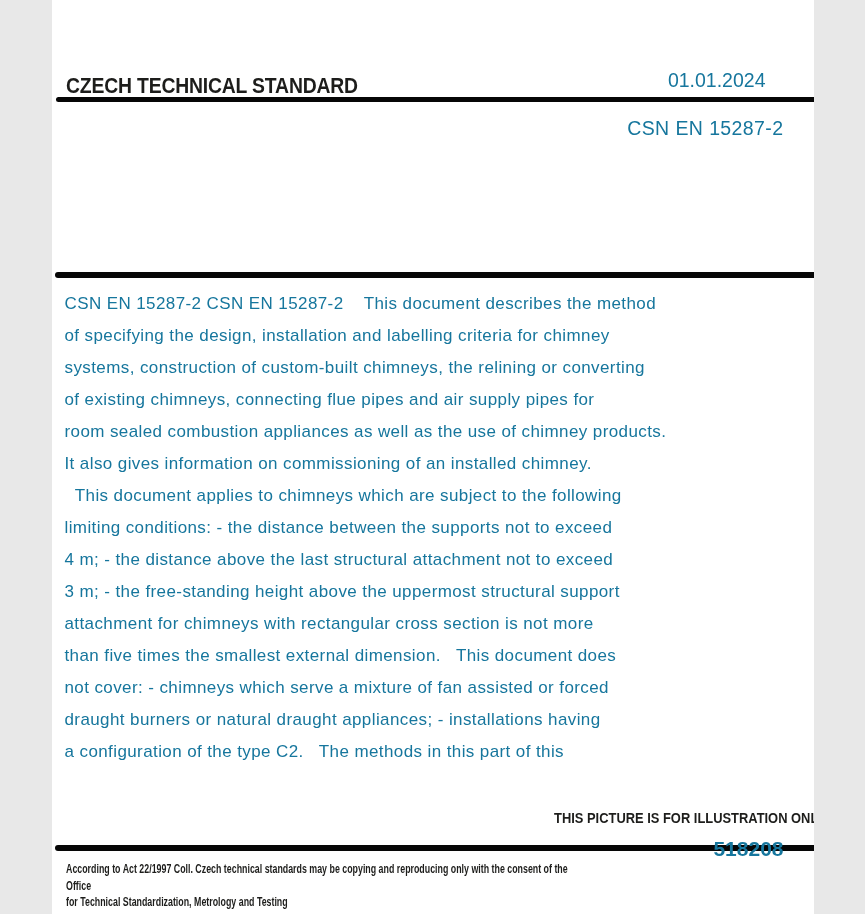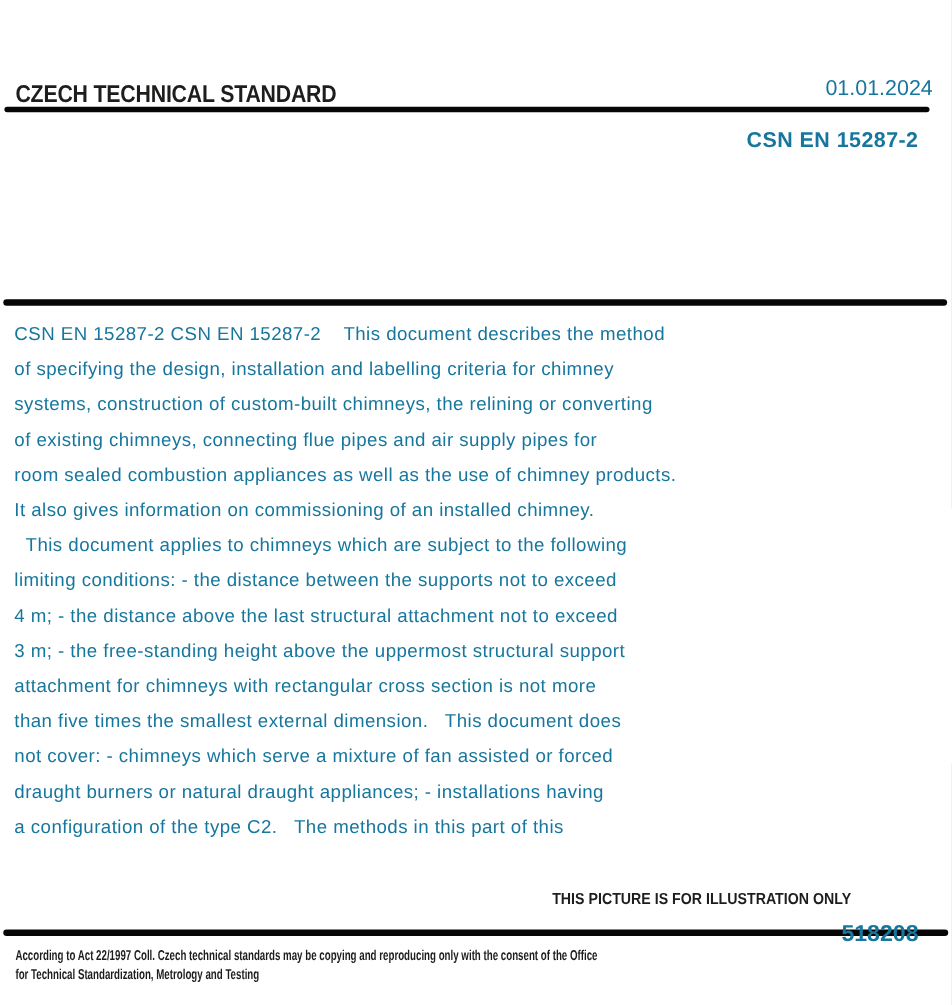--- a/index.html
+++ b/index.html
@@ -7,21 +7,21 @@
     --ink: #1D1D1B;
     --rule: #060606;
     --background: #FFFFFF;
   }
   * { margin: 0; padding: 0; box-sizing: border-box; }
   html, body { background: #e8e8e8; }
   body { font-family: "Liberation Sans", sans-serif; }
 
   .page {
     position: relative;
-    width: 865px;
+    width: 762px;
     height: 914px;
     background: var(--background);
     overflow: hidden;
     margin: 0 auto;
   }
 
   .doc-heading {
     position: absolute;
     left: 14px;
     top: 73px;
@@ -29,21 +29,21 @@
     font-weight: bold;
     color: var(--ink);
     transform: scaleX(0.88);
     transform-origin: left center;
     white-space: nowrap;
     letter-spacing: -0.2px;
   }
 
   .doc-date {
     position: absolute;
-    right: 17px;
+    right: 48px;
     top: 69px;
     font-size: 19.5px;
     color: var(--accent);
     white-space: nowrap;
   }
 
   .rule {
     position: absolute;
     background: var(--rule);
     border-radius: 3px;
@@ -66,21 +66,20 @@
 
   .refs-block {
     position: absolute;
     right: 30px;
     top: 112px;
     text-align: right;
     font-size: 19.5px;
     line-height: 32px;
     letter-spacing: 0.4px;
     color: var(--accent);
-    font-weight: bold;
   }
 
   .abstract-block {
     position: absolute;
     left: 13px;
     top: 288px;
     width: 800px;
     font-size: 17px;
     line-height: 32px;
     letter-spacing: 0.4px;

